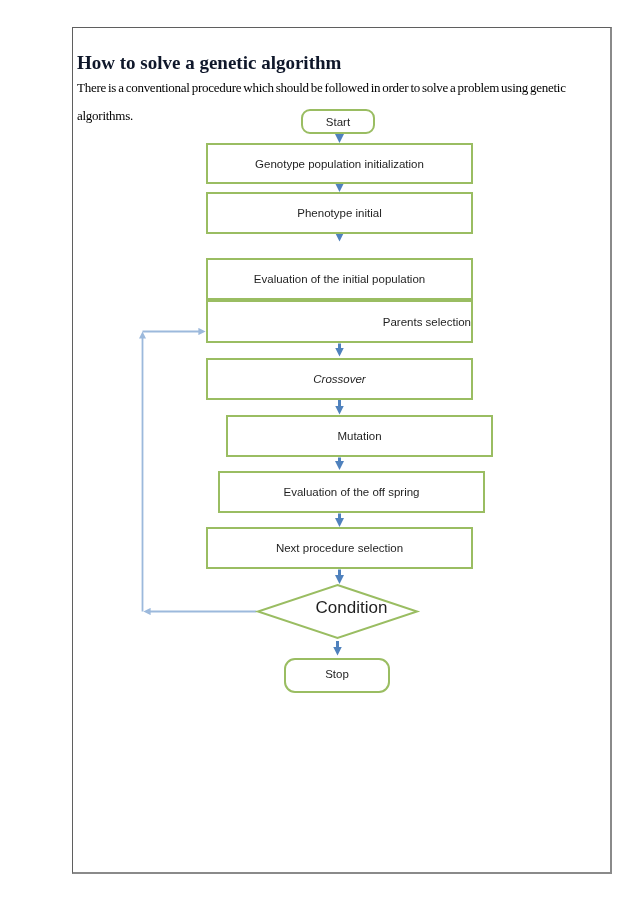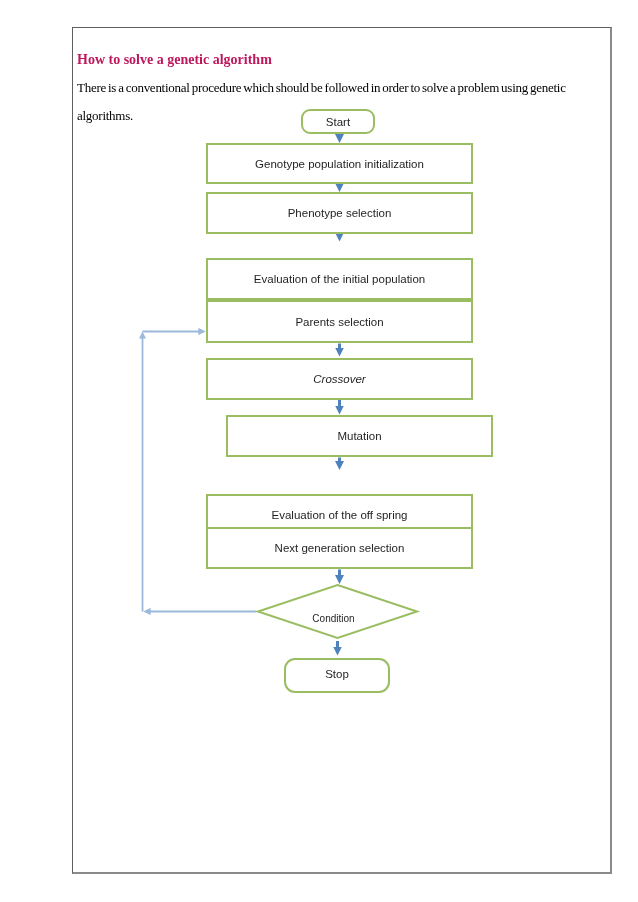--- a/index.html
+++ b/index.html
@@ -9,39 +9,39 @@
   }
   .page{
     position:absolute;left:72px;top:27px;width:537px;height:844px;
     background:#fff;
     border:1px solid #5f5f5f;
     border-right:2px solid #8a8a8a;
     border-bottom:2px solid #8a8a8a;
   }
   .doc-title{
     position:absolute;left:77px;top:52px;width:520px;
-    font-family:"Liberation Serif",serif;font-weight:bold;font-size:14px;color:#be185d;
+    font-family:"Liberation Serif",serif;font-weight:bold;font-size:19px;color:#0f172a;
   }
   .doc-paragraph{
     position:absolute;left:77px;top:74px;width:534px;
     font-family:"Liberation Serif",serif;font-size:13px;color:#000;
     line-height:28px;letter-spacing:-0.26px;word-spacing:-1px;
   }
   
   .node{
     position:absolute;display:flex;align-items:center;justify-content:center;
     background:#fff;color:#1f1f1f;font-size:11.5px;text-align:center;
     border:2px solid var(--shape-border,#9ABD62);box-sizing:border-box;
   }
   .terminator{border-radius:9px;}
   .process{left:206px;width:267px;height:42px;}
   .diamond-label{
-    position:absolute;left:254px;top:598px;width:159px;height:26px;
-    display:flex;align-items:flex-end;justify-content:center;
-    color:#1f1f1f;font-size:10px;background:transparent;
+    position:absolute;left:272px;top:598px;width:159px;height:26px;
+    display:flex;align-items:flex-start;justify-content:center;
+    color:#1f1f1f;font-size:17px;background:transparent;
   }
   svg.overlay{position:absolute;left:0;top:0;pointer-events:none;}
   .edge{stroke:var(--arrow,#4F81BD);stroke-width:3;fill:none;}
   .edge-light{stroke:var(--feedback-arrow,#9CB9DC);stroke-width:1.8;fill:none;}
   .mkA{fill:var(--arrow,#4F81BD);}
   .mkL{fill:var(--feedback-arrow,#9CB9DC);}
   .diamond-shape{fill:#fff;stroke:var(--shape-border,#9ABD62);stroke-width:2;}
 </style>
 </head>
 <body>
@@ -81,45 +81,45 @@
 
 <div class="node terminator" style="left:301px;top:109px;width:74px;height:25px;text-align:center;">
   <span>Start</span>
 </div>
 
 <div class="node process" style="top:143px;height:41px;">
   <span>Genotype population initialization</span>
 </div>
 
 <div class="node process" style="top:192px;">
-  <span>Phenotype selection</span>
+  <span>Phenotype initial</span>
 </div>
 
 <div class="node process" style="top:258px;">
   <span>Evaluation of the initial population</span>
 </div>
 
-<div class="node process" style="top:300px;height:43px;">
+<div class="node process" style="top:300px;height:43px;justify-content:flex-end;">
   <span>Parents selection</span>
 </div>
 
 <div class="node process" style="top:358px;font-style:italic;">
   <span>Crossover</span>
 </div>
 
 <div class="node process" style="top:415px;margin-left:20px;">
   <span>Mutation</span>
 </div>
 
-<div class="node process" style="top:494px;">
+<div class="node process" style="top:471px;margin-left:12px;">
   <span>Evaluation of the off spring</span>
 </div>
 
 <div class="node process" style="top:527px;">
-  <span>Next generation selection</span>
+  <span>Next procedure selection</span>
 </div>
 
 <div class="diamond-label">
   <span>Condition</span>
 </div>
 
 <div class="node terminator" style="left:284px;top:658px;width:106px;height:35px;padding-bottom:4px;border-radius:11px;">
   <span>Stop</span>
 </div>
 

